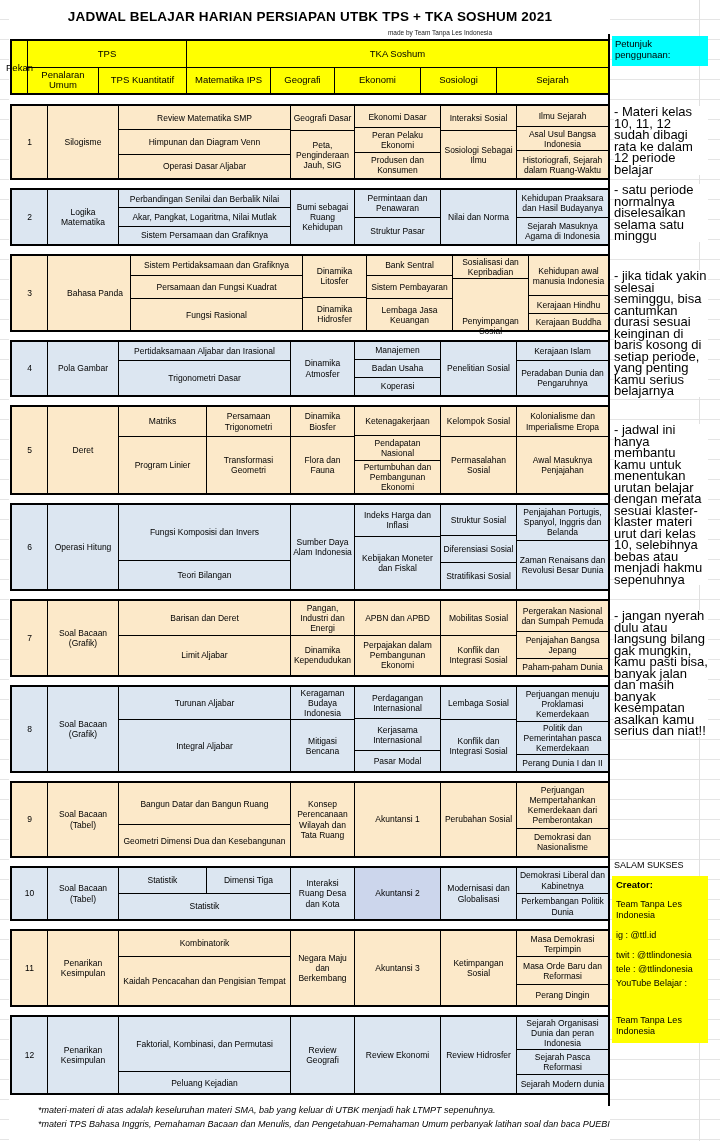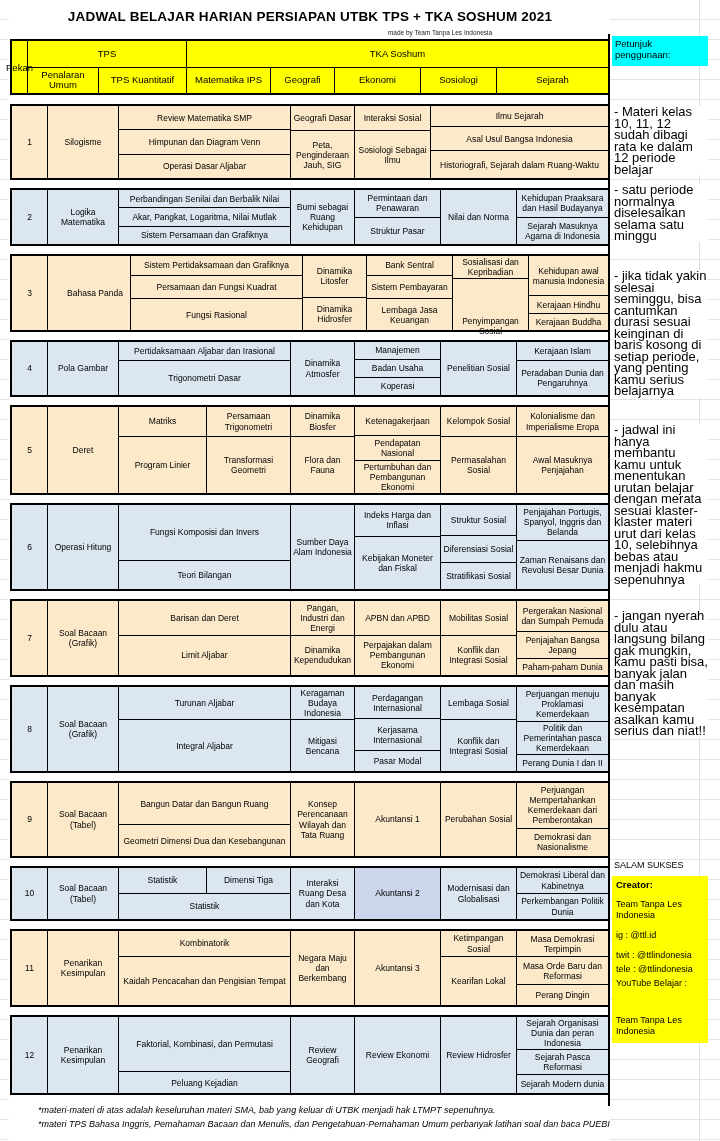--- a/index.html
+++ b/index.html
@@ -101,20 +101,25 @@
         </div>
         <div class="wcol" style="width: 172px;">
           <div class="wcell" style="flex-grow: 1;">Review Matematika SMP</div>
           <div class="wcell" style="flex-grow: 1;">Himpunan dan Diagram Venn</div>
           <div class="wcell" style="flex-grow: 1;">Operasi Dasar Aljabar</div>
         </div>
         <div class="wcol" style="width: 64px;">
           <div class="wcell" style="flex-grow: 1;">Geografi Dasar</div>
           <div class="wcell" style="flex-grow: 2;">Peta, Penginderaan Jauh, SIG</div>
         </div>
+        <div class="wcol" style="width: 86px;">
+          <div class="wcell" style="flex-grow: 0.9;">Ekonomi Dasar</div>
+          <div class="wcell" style="flex-grow: 1;">Peran Pelaku Ekonomi</div>
+          <div class="wcell" style="flex-grow: 1.1;">Produsen dan Konsumen</div>
+        </div>
         <div class="wcol" style="width: 76px;">
           <div class="wcell" style="flex-grow: 1;">Interaksi Sosial</div>
           <div class="wcell" style="flex-grow: 2;">Sosiologi Sebagai Ilmu</div>
         </div>
         <div class="wcol" style="width: 95px;">
           <div class="wcell" style="flex-grow: 0.85;">Ilmu Sejarah</div>
           <div class="wcell" style="flex-grow: 1;">Asal Usul Bangsa Indonesia</div>
           <div class="wcell" style="flex-grow: 1.15;">Historiografi, Sejarah dalam Ruang-Waktu</div>
         </div>
       </div>
@@ -390,21 +395,20 @@
           <div class="wcell" style="flex-grow: 2;">Kaidah Pencacahan dan Pengisian Tempat</div>
         </div>
         <div class="wcol" style="width: 64px;">
           <div class="wcell" style="flex-grow: 1;">Negara Maju dan Berkembang</div>
         </div>
         <div class="wcol" style="width: 86px;">
           <div class="wcell" style="flex-grow: 1;">Akuntansi 3</div>
         </div>
         <div class="wcol" style="width: 76px;">
           <div class="wcell" style="flex-grow: 1;">Ketimpangan Sosial</div>
-          <div class="wcell" style="flex-grow: 2;">Kearifan Lokal</div>
         </div>
         <div class="wcol" style="width: 95px;">
           <div class="wcell" style="flex-grow: 1.05;">Masa Demokrasi Terpimpin</div>
           <div class="wcell" style="flex-grow: 1.15;">Masa Orde Baru dan Reformasi</div>
           <div class="wcell" style="flex-grow: 0.8;">Perang Dingin</div>
         </div>
       </div>
       <div class="week blue" style="height: 80px;">
         <div class="wcol" style="width: 36px;">
           <div class="wcell" style="flex-grow: 1;">12</div>

